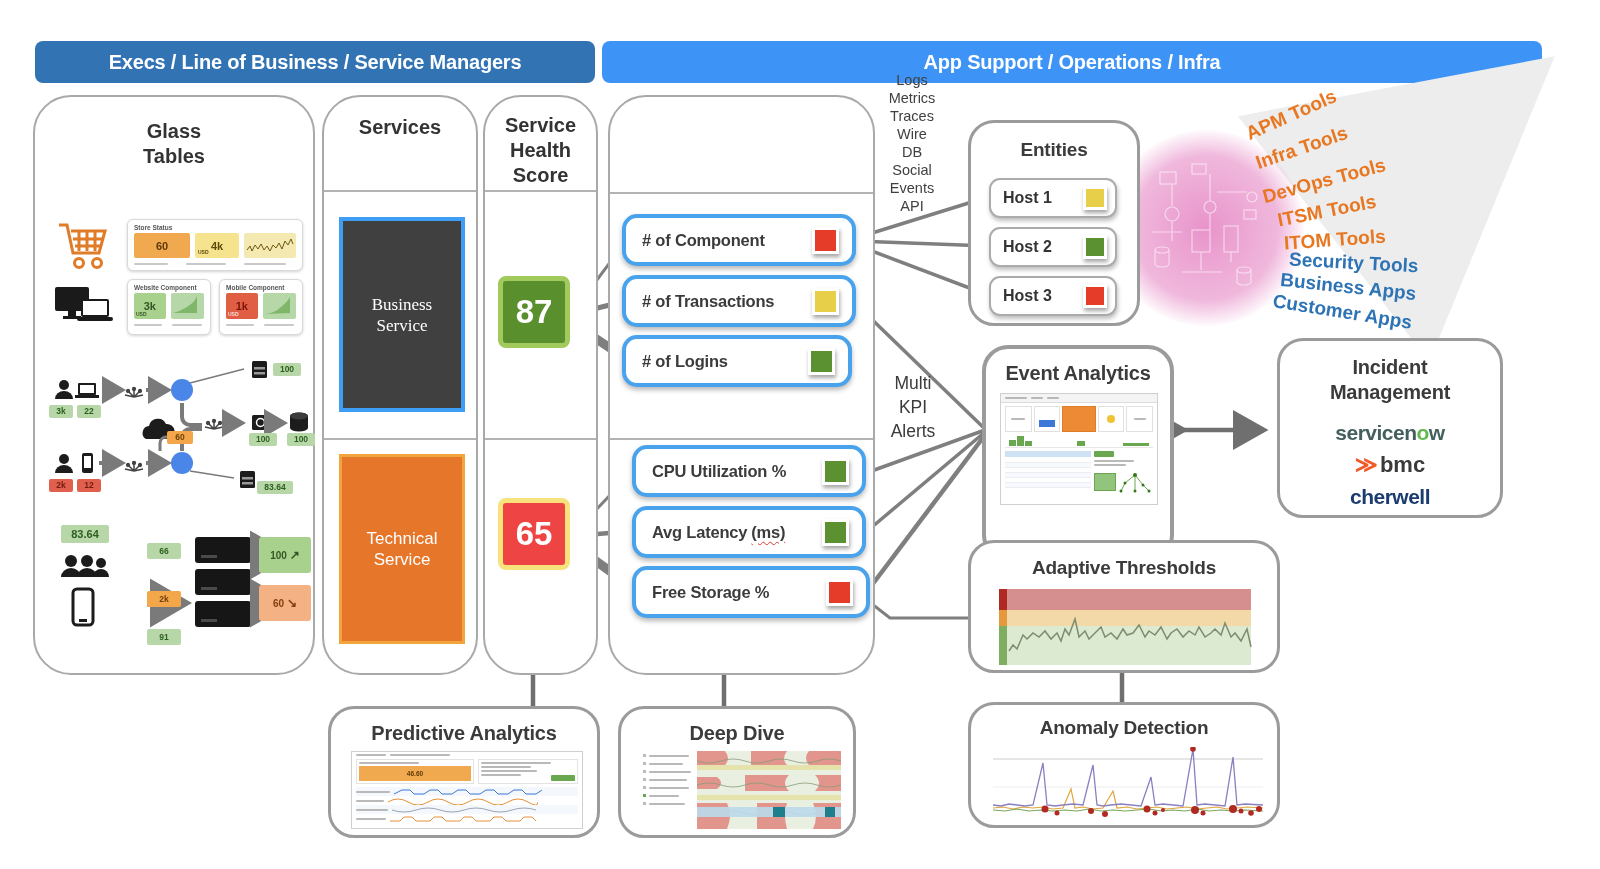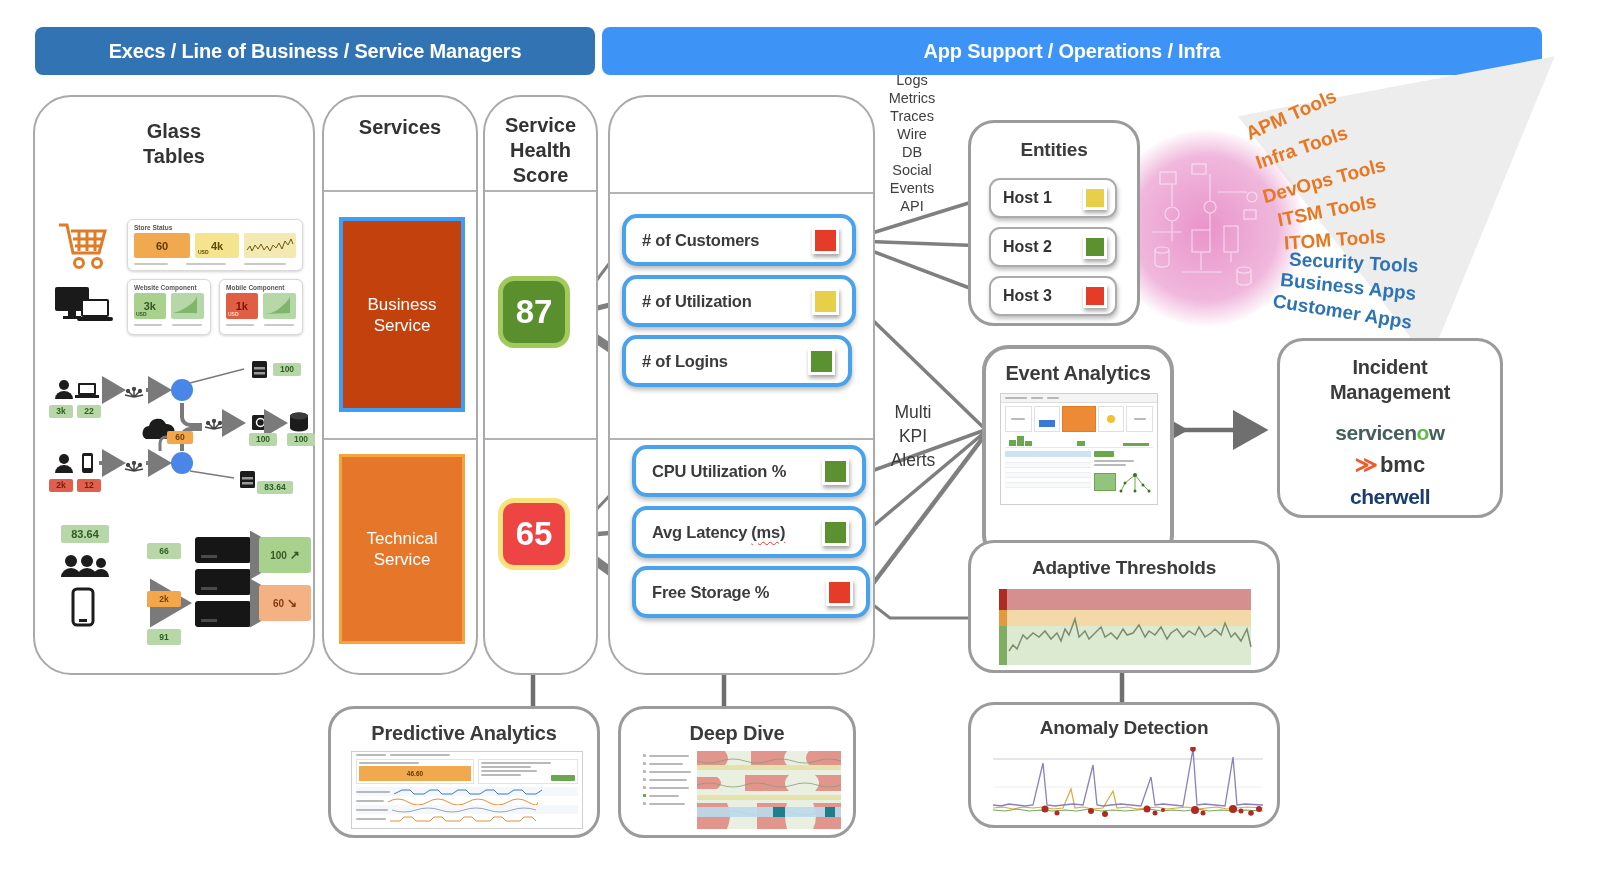--- a/index.html
+++ b/index.html
@@ -1,61 +1,61 @@
 <!DOCTYPE html>
 <html><head>
 <meta charset="utf-8">
 <style>
   * { margin:0; padding:0; box-sizing:border-box; }
   html,body { background:#fff; }
   body { font-family:"Liberation Sans", sans-serif; }
   #canvas { position:relative; width:1600px; height:869px; background:#fff; overflow:hidden; }
 
   
-  .banner { position:absolute; top:27px; height:48px; border-radius:8px;
+  .banner { position:absolute; top:41px; height:42px; border-radius:8px;
             display:flex; align-items:center; justify-content:center;
             color:#fff; font-weight:bold; font-size:20px; letter-spacing:-0.2px; }
   #banner-left  { left:35px;  width:560px; background:#3273b4; }
   #banner-right { left:602px; width:940px; background:#3e94f6; }
 
   
   .panel { position:absolute; background:#fff; border:2.5px solid #a9a9a9; border-radius:38px; z-index:3; }
   .panel-sm { position:absolute; background:#fff; border:3px solid #9b9b9b; border-radius:26px; z-index:3; }
   .col-title { position:absolute; width:100%; text-align:center; font-weight:bold;
                font-size:20px; color:#333; line-height:25px; z-index:4; }
   .divider { position:absolute; left:0; width:100%; height:2px; background:#b3b3b3; }
 
   
   .svc-block { position:absolute; display:flex; align-items:center; justify-content:center;
                text-align:center; color:#fff; font-size:17px; line-height:21px; }
-  #business-service { left:15px; top:120px; width:126px; height:195px; background:#c2410c; border:4px solid #3e9df5; }
+  #business-service { left:15px; top:120px; width:126px; height:195px; background:#404040; border:4px solid #3e9df5;font-family:Liberation Serif, serif; }
   #technical-service{ left:15px; top:357px; width:126px; height:190px; background:#e5762a; border:3px solid #f2a53c; }
 
   
-  .score { position:absolute; width:72px; height:72px; border-radius:16px;
+  .score { position:absolute; width:72px; height:72px; border-radius:8px;
            display:flex; align-items:center; justify-content:center;
            color:#fff; font-weight:bold; font-size:33px; z-index:4; }
   #score-business { left:498px; top:276px; background:#5a8f2e; border:5px solid #a2c95c; }
   #score-technical{ left:498px; top:498px; background:#ef4444; border:5px solid #f7e27c; }
 
   
   .kpi { position:absolute; height:52px; background:#fff; border:4px solid #49a3ec; border-radius:15px;
          display:flex; align-items:center; justify-content:space-between; padding:0 13px 0 16px;
          box-shadow:0 3px 5px rgba(0,0,0,0.28); z-index:4; }
   .kpi-label { font-weight:bold; font-size:16.5px; color:#3b3b3b; letter-spacing:-0.2px; white-space:nowrap; }
   .sqg { text-decoration:underline wavy #e03c31 1px; text-underline-offset:3px; margin-left:4px; }
   .status-sq { width:27px; height:27px; border:3px solid #fff; box-shadow:1px 3px 4px rgba(0,0,0,0.35); flex:none; }
   .st-red    { background:#e53c2a; }
   .st-yellow { background:#e7cf4a; }
   .st-green  { background:#5b9130; }
 
   
   #data-types { position:absolute; left:862px; top:71px; width:100px; text-align:center;
                 font-size:14.5px; color:#404040; line-height:18px; z-index:2; }
-  #multi-kpi  { position:absolute; left:882px; top:400px; width:62px; text-align:center;
+  #multi-kpi  { position:absolute; left:882px; top:371px; width:62px; text-align:center;
                 font-size:17.5px; color:#3b3b3b; line-height:24px; z-index:2; }
 
   
   .host { position:absolute; left:18px; width:128px; height:40px; background:#fff;
           border:2px solid #ababab; border-radius:11px; display:flex; align-items:center;
           justify-content:space-between; padding:0 8px 0 12px; box-shadow:1px 3px 4px rgba(0,0,0,0.25); }
   .host-label { font-weight:bold; font-size:16px; color:#333; }
   .host .status-sq { width:24px; height:24px; }
 
   
@@ -424,25 +424,25 @@
     <div class="divider" style="top:341px"></div>
   </div>
   <div class="score" id="score-business">87</div>
   <div class="score" id="score-technical">65</div>
 
   <div class="panel" style="left:608px;top:95px;width:267px;height:580px">
     <div class="divider" style="top:95px"></div>
     <div class="divider" style="top:341px"></div>
   </div>
   <div class="kpi" style="left:622px;top:214px;width:234px">
-    <span class="kpi-label"><span># of Customers</span><span class="sqg"></span></span>
+    <span class="kpi-label"><span># of Component</span><span class="sqg"></span></span>
     <span class="status-sq st-red"></span>
   </div>
   <div class="kpi" style="left:622px;top:275px;width:234px">
-    <span class="kpi-label"><span># of Utilization</span><span class="sqg"></span></span>
+    <span class="kpi-label"><span># of Transactions</span><span class="sqg"></span></span>
     <span class="status-sq st-yellow"></span>
   </div>
   <div class="kpi" style="left:632px;top:445px;width:234px">
     <span class="kpi-label"><span>CPU Utilization %</span><span class="sqg"></span></span>
     <span class="status-sq st-green"></span>
   </div>
   <div class="kpi" style="left:622px;top:335px;width:230px">
     <span class="kpi-label"><span># of Logins</span><span class="sqg"></span></span>
     <span class="status-sq st-green"></span>
   </div>

